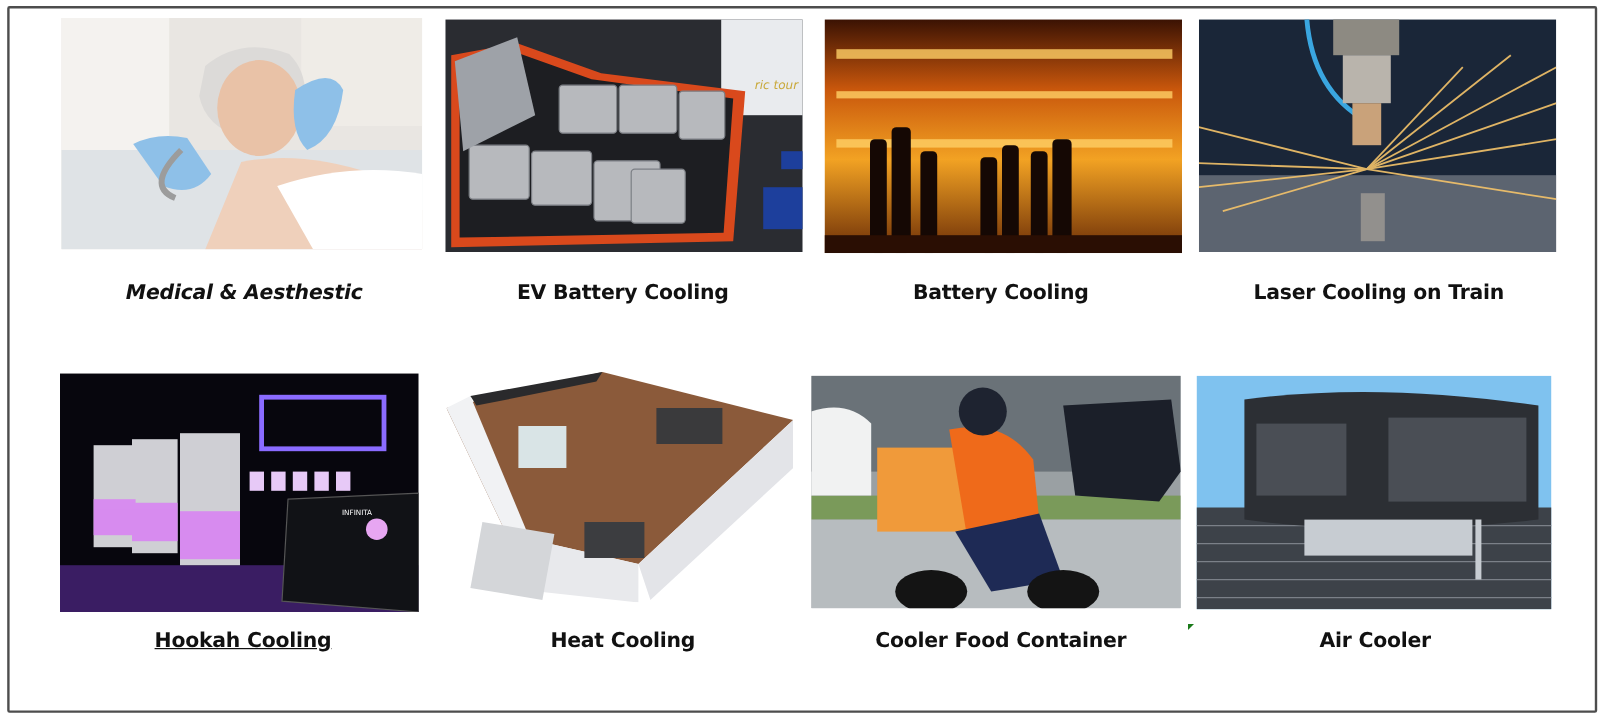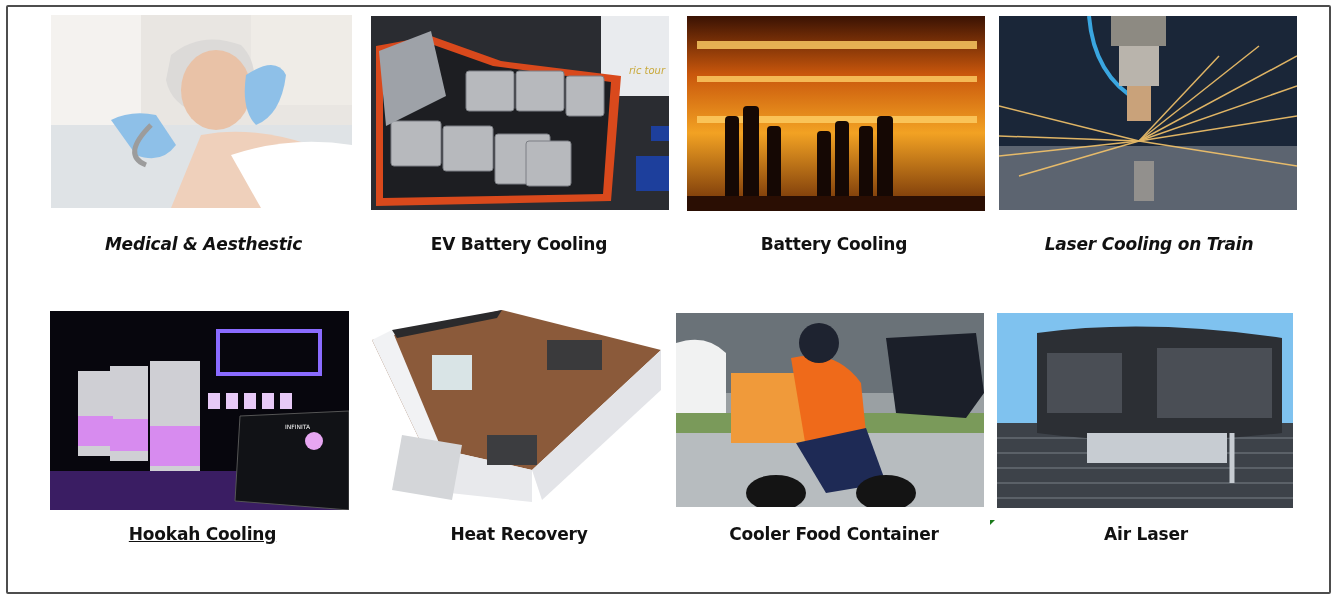--- a/index.html
+++ b/index.html
@@ -102,21 +102,21 @@
       <line x1="140" y1="125" x2="220" y2="40"></line>
         <line x1="140" y1="125" x2="0" y2="140"></line>
     </g>
     <rect x="135" y="145" width="20" height="40" fill="#a9a29a" opacity="0.7"></rect>
   </svg>
 </div>
 
 <div class="cap" style="left:51px;top:234px;width:305px;font-style:italic;">Medical &amp; Aesthestic</div>
 <div class="cap" style="left:365px;top:234px;width:308px;text-align:center;">EV Battery Cooling</div>
 <div class="cap" style="left:683px;top:234px;width:302px;">Battery Cooling</div>
-<div class="cap" style="left:995px;top:234px;width:308px;font-style:italic;">Laser Cooling on Train</div>
+<div class="cap" style="left:995px;top:234px;width:308px;">Laser Cooling on Train</div>
 
 <div class="img" style="left:50px;top:311px;width:299px;height:199px;">
   <svg width="299" height="199" viewBox="0 0 299 199">
     <rect width="299" height="199" fill="#07060d"></rect>
     <rect x="168" y="20" width="102" height="43" fill="none" stroke="#8a6bff" stroke-width="4"></rect>
     <rect x="0" y="160" width="299" height="39" fill="#3a1d63"></rect>
     <g fill="#cfcfd4">
       <rect x="28" y="60" width="35" height="85"></rect>
       <rect x="60" y="55" width="38" height="95"></rect>
       <rect x="100" y="50" width="50" height="110"></rect>
@@ -184,17 +184,17 @@
     </g>
     <path d="M40 20 Q150 5 285 25 L285 120 Q150 135 40 120 Z" fill="#2c2f34"></path>
     <rect x="50" y="40" width="75" height="60" fill="#4a4e55"></rect>
     <rect x="160" y="35" width="115" height="70" fill="#4a4e55"></rect>
     <rect x="90" y="120" width="140" height="30" fill="#c7ccd2"></rect>
     <line x1="235" y1="120" x2="235" y2="170" stroke="#c7ccd2" stroke-width="5"></line>
   </svg>
 </div>
 
 <div class="cap" style="left:50px;top:524px;width:305px;text-decoration:underline;">Hookah Cooling</div>
-<div class="cap" style="left:365px;top:524px;width:308px;">Heat Recovery</div>
+<div class="cap" style="left:365px;top:524px;width:308px;">Heat Cooling</div>
 <div class="cap" style="left:678px;top:524px;width:312px;">Cooler Food Container</div>
-<div class="cap" style="left:993px;top:524px;width:306px;">Air Laser</div>
+<div class="cap" style="left:993px;top:524px;width:306px;">Air Cooler</div>
 
 <div class="marker"></div>
 
 </body></html>

